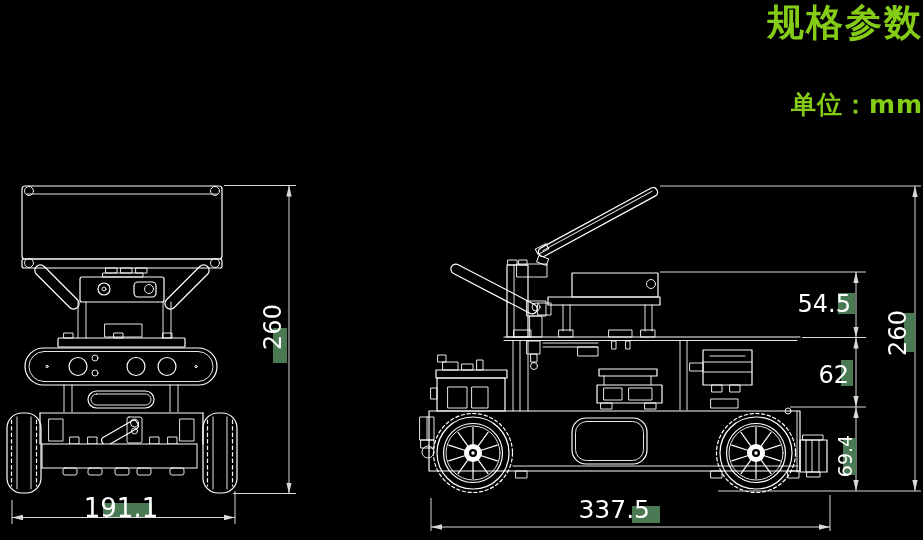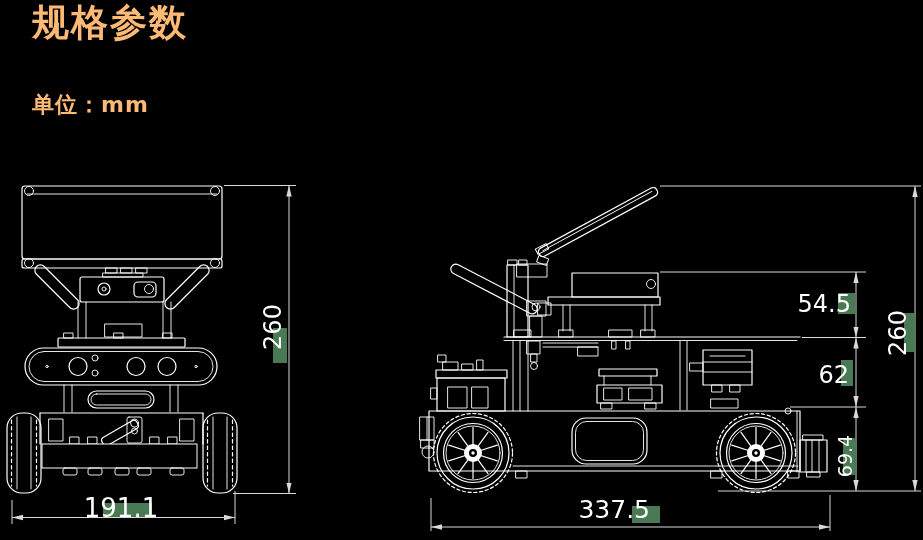--- a/index.html
+++ b/index.html
@@ -1,21 +1,21 @@
 <!DOCTYPE html>
 <html><head>
 <meta charset="utf-8">
 <style>
   html,body{margin:0;padding:0;background:#000;}
   body{width:923px;height:540px;position:relative;overflow:hidden;
        font-family:"DejaVu Sans","Liberation Sans",sans-serif;}
   .hdr{position:absolute;left:0;width:100%;box-sizing:border-box;padding-left:32px;
-       text-align:left;color:#fdba74;}
+       text-align:right;color:#84cc16;}
   #title{top:0;font-size:37px;font-weight:bold;line-height:46px;letter-spacing:2px;}
-  #unit{top:92px;font-size:22px;font-weight:bold;line-height:26px;letter-spacing:1px;}
+  #unit{top:92px;font-size:25px;font-weight:bold;line-height:26px;letter-spacing:1px;}
   svg{position:absolute;top:0;left:0;}
   .draw{stroke:#ffffff;fill:none;stroke-width:1.2;stroke-linecap:round;stroke-linejoin:round;}
   .thin{stroke-width:0.9;}
   .fillb{fill:#000000;stroke:#ffffff;}
   .dim{stroke:#d9d9d9;fill:none;stroke-width:1;}
   .dimtxt{fill:#ffffff;stroke:none;font-family:"DejaVu Sans","Liberation Sans",sans-serif;}
   .hl{fill:#4a7a54;stroke:none;}
 </style>
 </head>
 <body>

